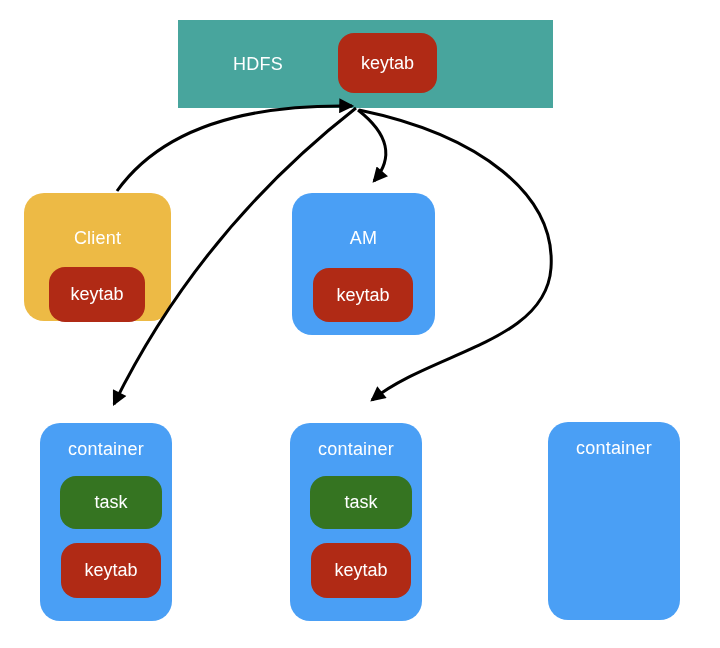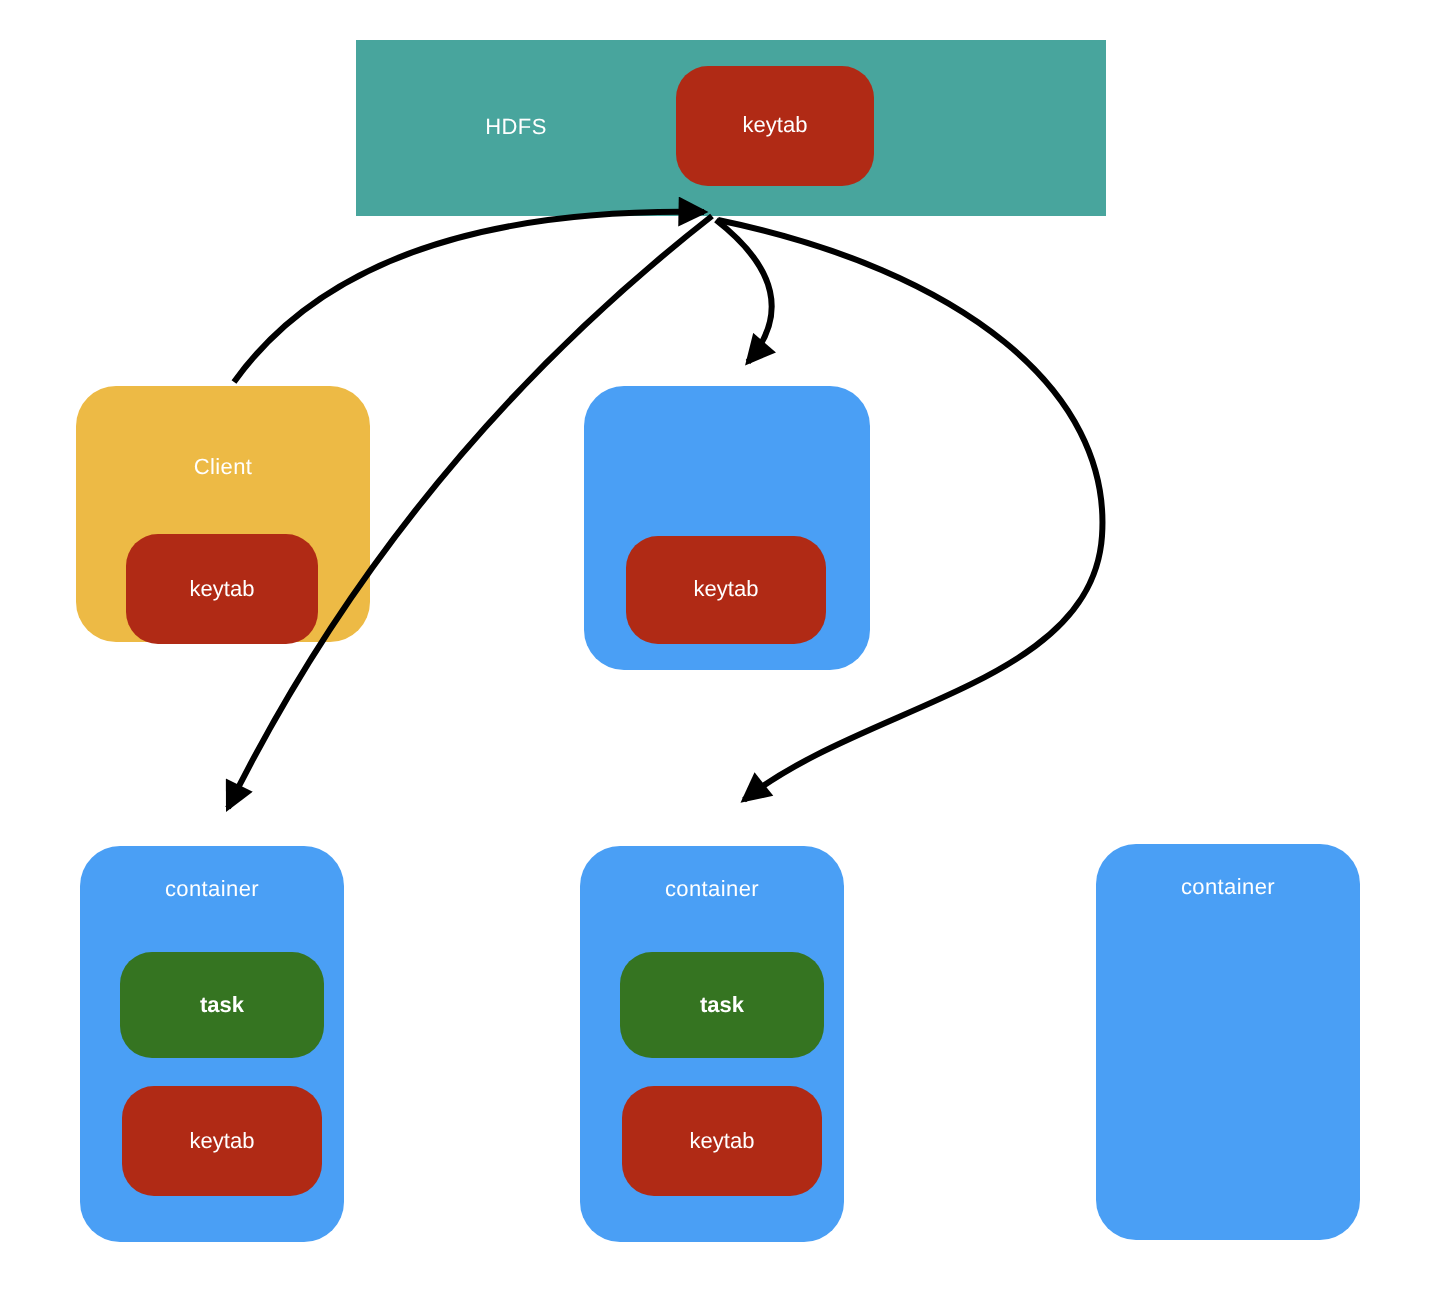--- a/index.html
+++ b/index.html
@@ -1,47 +1,47 @@
 <!DOCTYPE html>
 <html style="--hdfs: #48a59d; --client: #edba45; --blue: #4a9ff5; --keytab: #b02a15; --task: #357421; --arrow: #000000; --text: #ffffff; --background: #ffffff;"><head>
 <meta charset="utf-8">
 <style>
   html,body{margin:0;padding:0;background:#e9e9e9;}
   .canvas{
     position:relative;width:720px;height:648px;margin:0 auto;
     background:var(--background,#ffffff);overflow:hidden;
     font-family:"Liberation Sans","DejaVu Sans",sans-serif;
-    color:var(--text,#ffffff);font-size:11px;
+    color:var(--text,#ffffff);font-size:18px;
   }
   .box{position:absolute;box-sizing:border-box;}
   .rounded{border-radius:20px;}
   .node-label{position:absolute;left:0;width:100%;text-align:center;letter-spacing:.2px;}
   .badge{
     position:absolute;display:flex;align-items:center;justify-content:center;
     border-radius:16px;color:var(--text,#ffffff);text-align:center;
   }
   
   .hdfs{left:178px;top:20px;width:375px;height:88px;background:var(--hdfs,#48a59d);}
   .hdfs .node-label{left:0;top:0;width:160px;height:88px;line-height:88px;}
   .hdfs .badge{left:160px;top:13px;width:99px;height:60px;background:var(--keytab,#b02a15);}
   
-  .client{left:38px;top:193px;width:147px;height:128px;background:var(--client,#edba45);}
+  .client{left:24px;top:193px;width:147px;height:128px;background:var(--client,#edba45);}
   .client .node-label{top:35px;}
   .client .badge{left:25px;top:74px;width:96px;height:55px;background:var(--keytab,#b02a15);}
   
   .am{left:292px;top:193px;width:143px;height:142px;background:var(--blue,#4a9ff5);}
   .am .node-label{top:35px;}
   .am .badge{left:21px;top:75px;width:100px;height:54px;background:var(--keytab,#b02a15);}
   
   .container-node{width:132px;height:198px;background:var(--blue,#4a9ff5);}
   .c1{left:40px;top:423px;}
   .c2{left:290px;top:423px;}
   .c3{left:548px;top:422px;}
   .container-node .node-label{top:16px;}
-  .badge.task{left:20px;top:53px;width:102px;height:53px;background:var(--task,#357421);font-weight:bold;}
+  .badge.task{left:20px;top:53px;width:102px;height:53px;background:var(--task,#357421);}
   .container-node .badge.kt{left:21px;top:120px;width:100px;height:55px;background:var(--keytab,#b02a15);}
   
   .arrows{position:absolute;left:0;top:0;width:720px;height:648px;pointer-events:none;}
   .arrows path.edge{fill:none;stroke:var(--arrow,#000000);stroke-width:3px;}
   .arrows .head{fill:var(--arrow,#000000);}
 </style>
 </head>
 <body>
 
 <div class="canvas">
@@ -50,20 +50,21 @@
     <span class="node-label">HDFS</span>
     <div class="badge">keytab</div>
   </div>
 
   <div class="box rounded client">
     <span class="node-label">Client</span>
     <div class="badge">keytab</div>
   </div>
 
   <div class="box rounded am">
+    <span class="node-label">AM</span>
     <div class="badge">keytab</div>
   </div>
 
   <div class="box rounded container-node c1">
     <span class="node-label">container</span>
     <div class="badge task">task</div>
     <div class="badge kt">keytab</div>
   </div>
 
   <div class="box rounded container-node c2">

